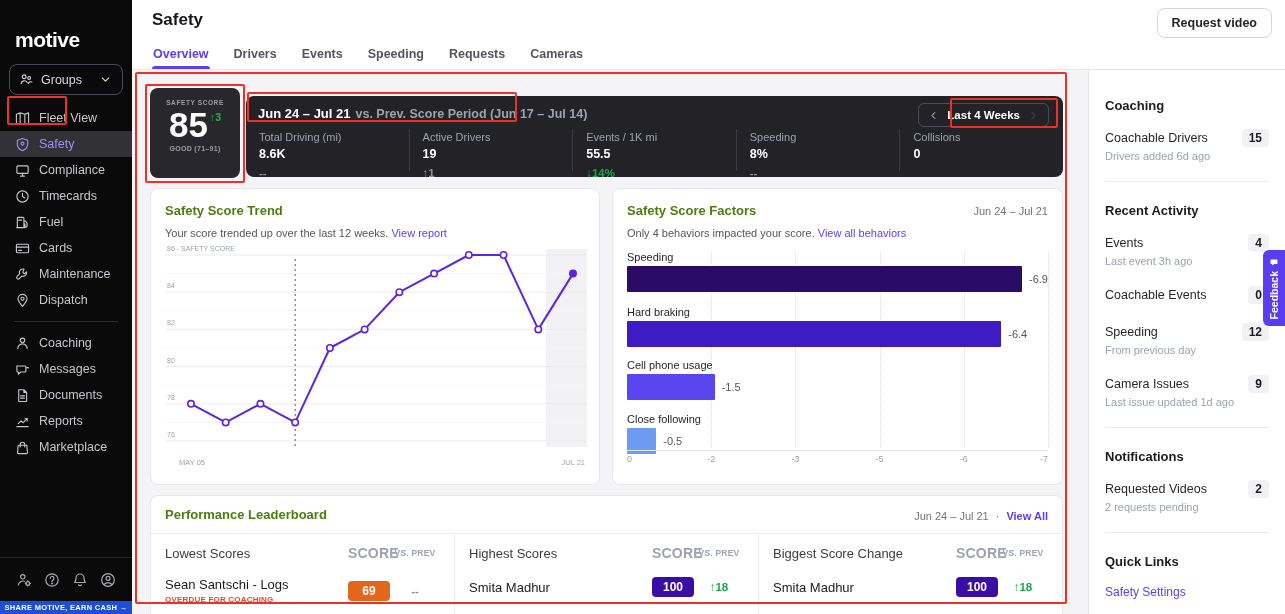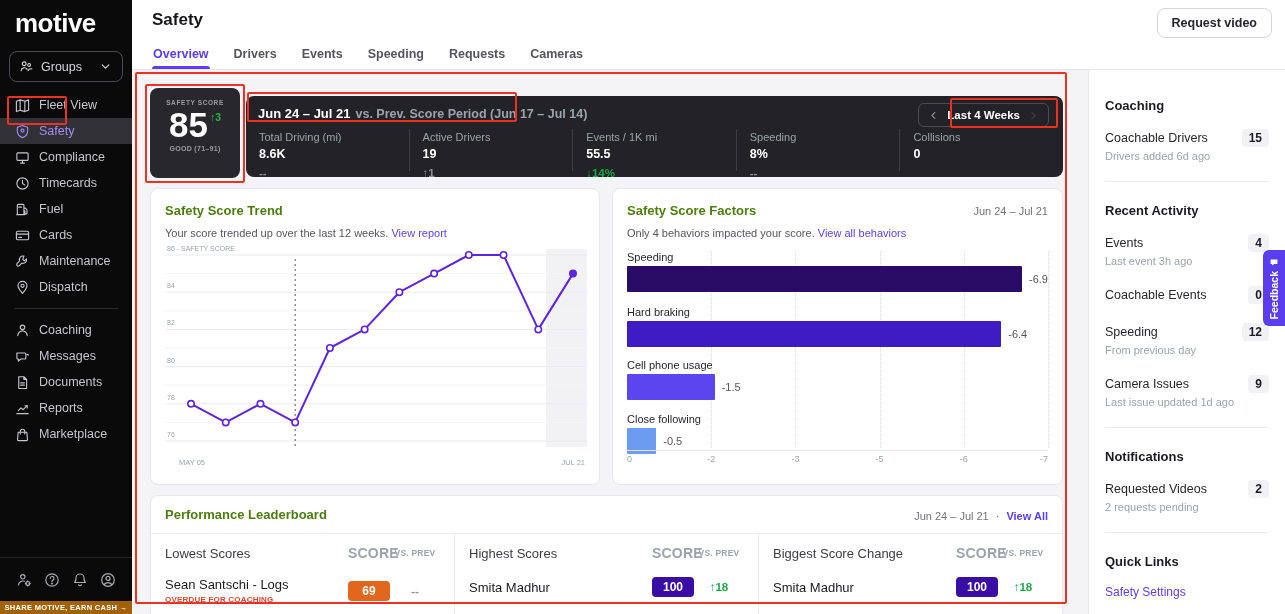--- a/index.html
+++ b/index.html
@@ -1,31 +1,31 @@
 <!DOCTYPE html>
 <html><head>
 <meta charset="utf-8">
 <style>
   * { margin:0; padding:0; box-sizing:border-box; }
   html,body { width:1285px; height:614px; overflow:hidden; font-family:"Liberation Sans", sans-serif; background:#fff; }
   #stage { position:relative; width:1285px; height:614px; }
 
   
   #sidebar { position:absolute; left:0; top:0; width:132px; height:614px; background:#0a0a0b; color:#c6c6cb; }
-  .logo { padding:8px 0 0 15px; font-size:26px; font-weight:800; color:#fff; letter-spacing:-0.5px; }
+  .logo { padding:28px 0 0 15px; font-size:21px; font-weight:800; color:#fff; letter-spacing:-0.5px; }
   .groups-btn { margin:12px 9px 10px 9px; border:1px solid #4a4a52; border-radius:8px; padding:7px 9px; display:flex; align-items:center; gap:7px; font-size:12.5px; color:#d6d6da; cursor:pointer;text-align:center; }
   .groups-btn .chev { margin-left:auto; }
   .nav-item { position:relative; display:flex; align-items:center; gap:9px; padding:6px 0 6px 15px; font-size:12.5px; height:26px; cursor:pointer; color:#c6c6cb; }
   .nav-item.active { background:#323236; color:#a18cfa; }
   .nav-sep { border:none; border-top:1px solid #2b2b2f; margin:8px 14px; }
   .icn { width:15px; height:15px; display:inline-flex; flex:none; }
   .icn svg { width:100%; height:100%; }
   #sidebar-footer { position:absolute; left:0; bottom:13px; width:132px; height:44px; border-top:1px solid #242428; display:flex; align-items:center; justify-content:space-around; padding:0 10px; color:#a9a9af; }
   #sidebar-footer .icn { width:16px; height:16px; cursor:pointer; }
-  #share-banner { position:absolute; left:0; bottom:0; width:132px; height:13px; background:#a16207; color:#fff; font-size:7.5px; font-weight:700; letter-spacing:.3px; display:flex; align-items:center; justify-content:center; }
+  #share-banner { position:absolute; left:0; bottom:0; width:132px; height:13px; background:#1d4ed8; color:#fff; font-size:7.5px; font-weight:700; letter-spacing:.3px; display:flex; align-items:center; justify-content:center; }
 
   
   #header { position:absolute; left:132px; top:0; width:1153px; height:70px; background:#fff; border-bottom:1px solid #e7e7ea; }
   #page-title { position:absolute; left:20px; top:10px; font-size:17px; font-weight:700; color:#17171b; }
   #request-video { position:absolute; right:13px; top:8px; padding:7px 14px; border:1px solid #d4d4da; border-radius:8px; background:#fff; font-size:12.5px; font-weight:700; color:#26262b; cursor:pointer; }
   #tabs { position:absolute; left:20px; bottom:0; display:flex; gap:23px; }
   .tab { padding:6px 1px 8px 1px; font-size:12.5px; font-weight:600; color:#55555e; cursor:pointer; position:relative; }
   .tab.active { color:#5b3df5; }
   .tab.active::after { content:""; position:absolute; left:0; right:0; bottom:0; height:3px; border-radius:3px 3px 0 0; background:#5b3df5; }
 

